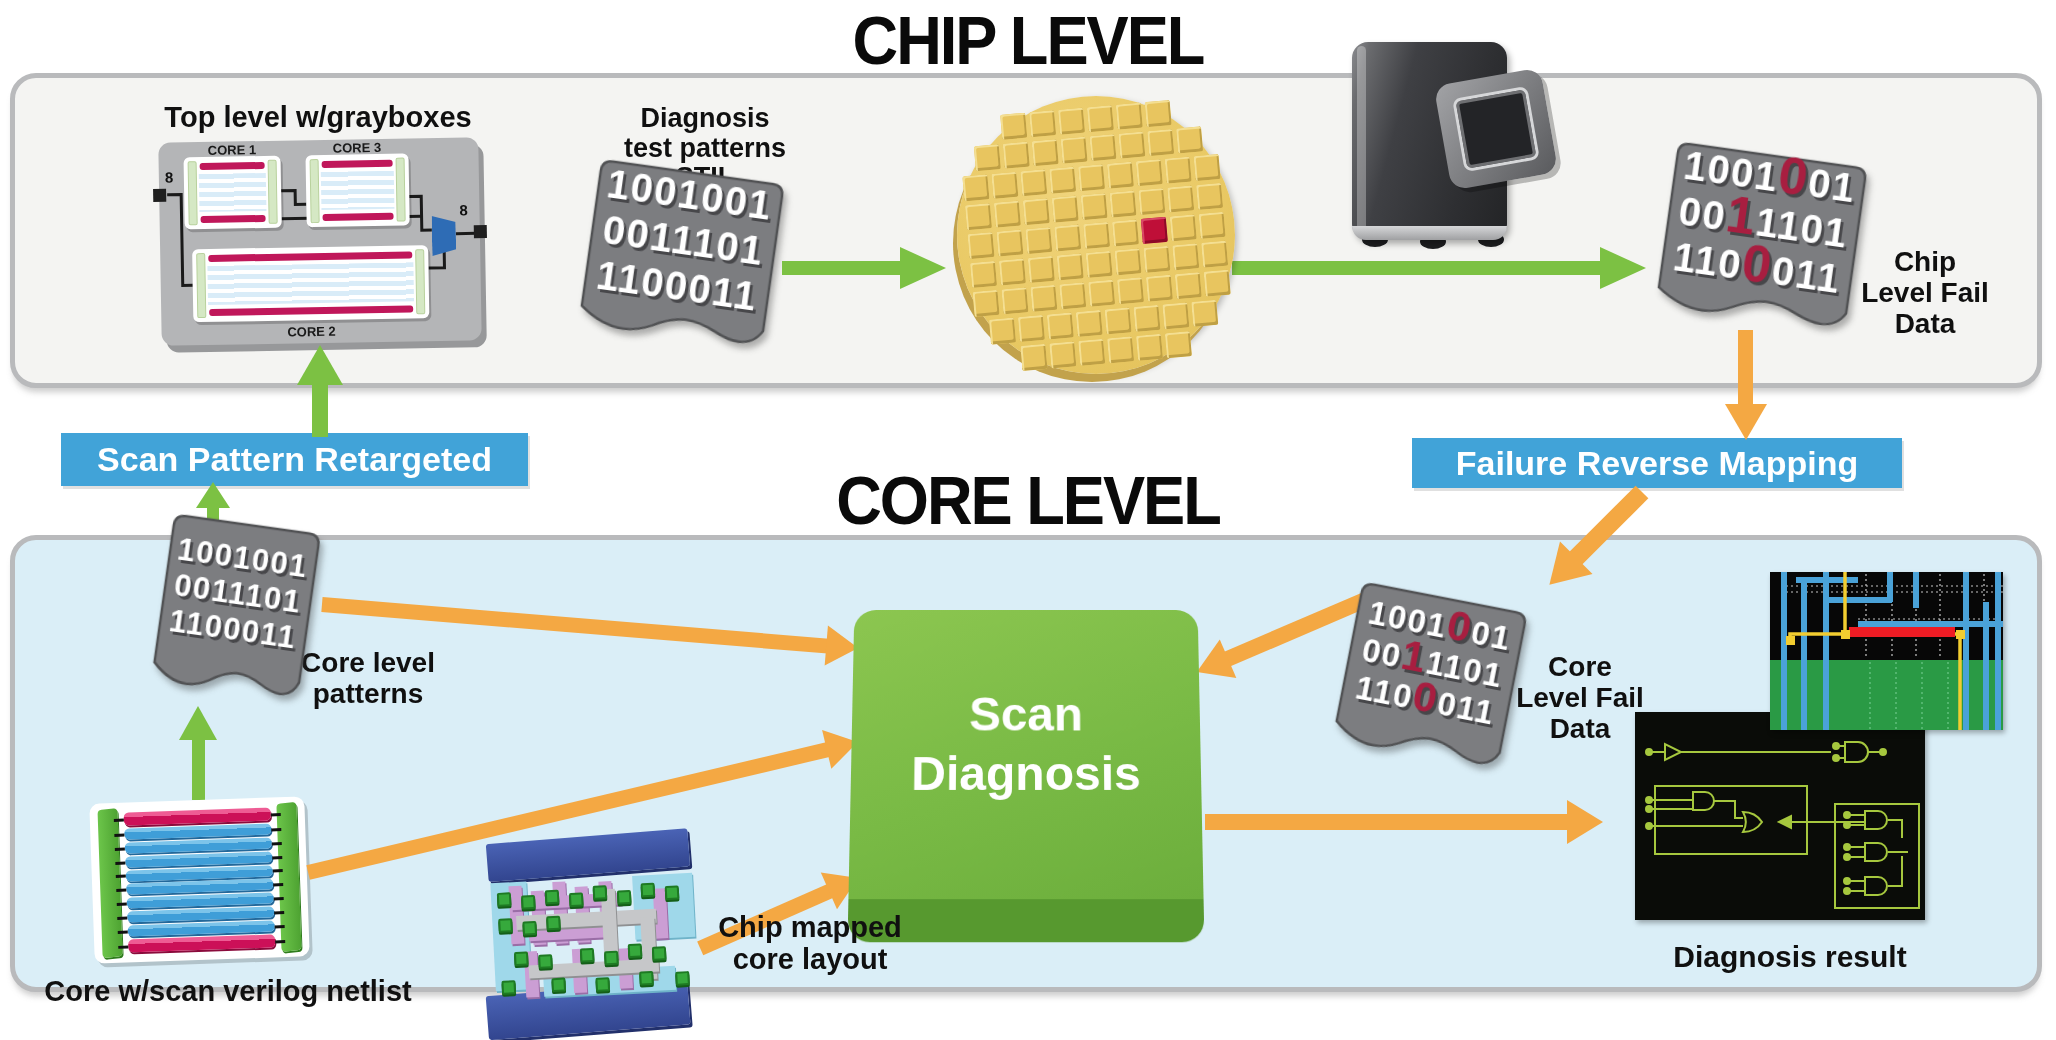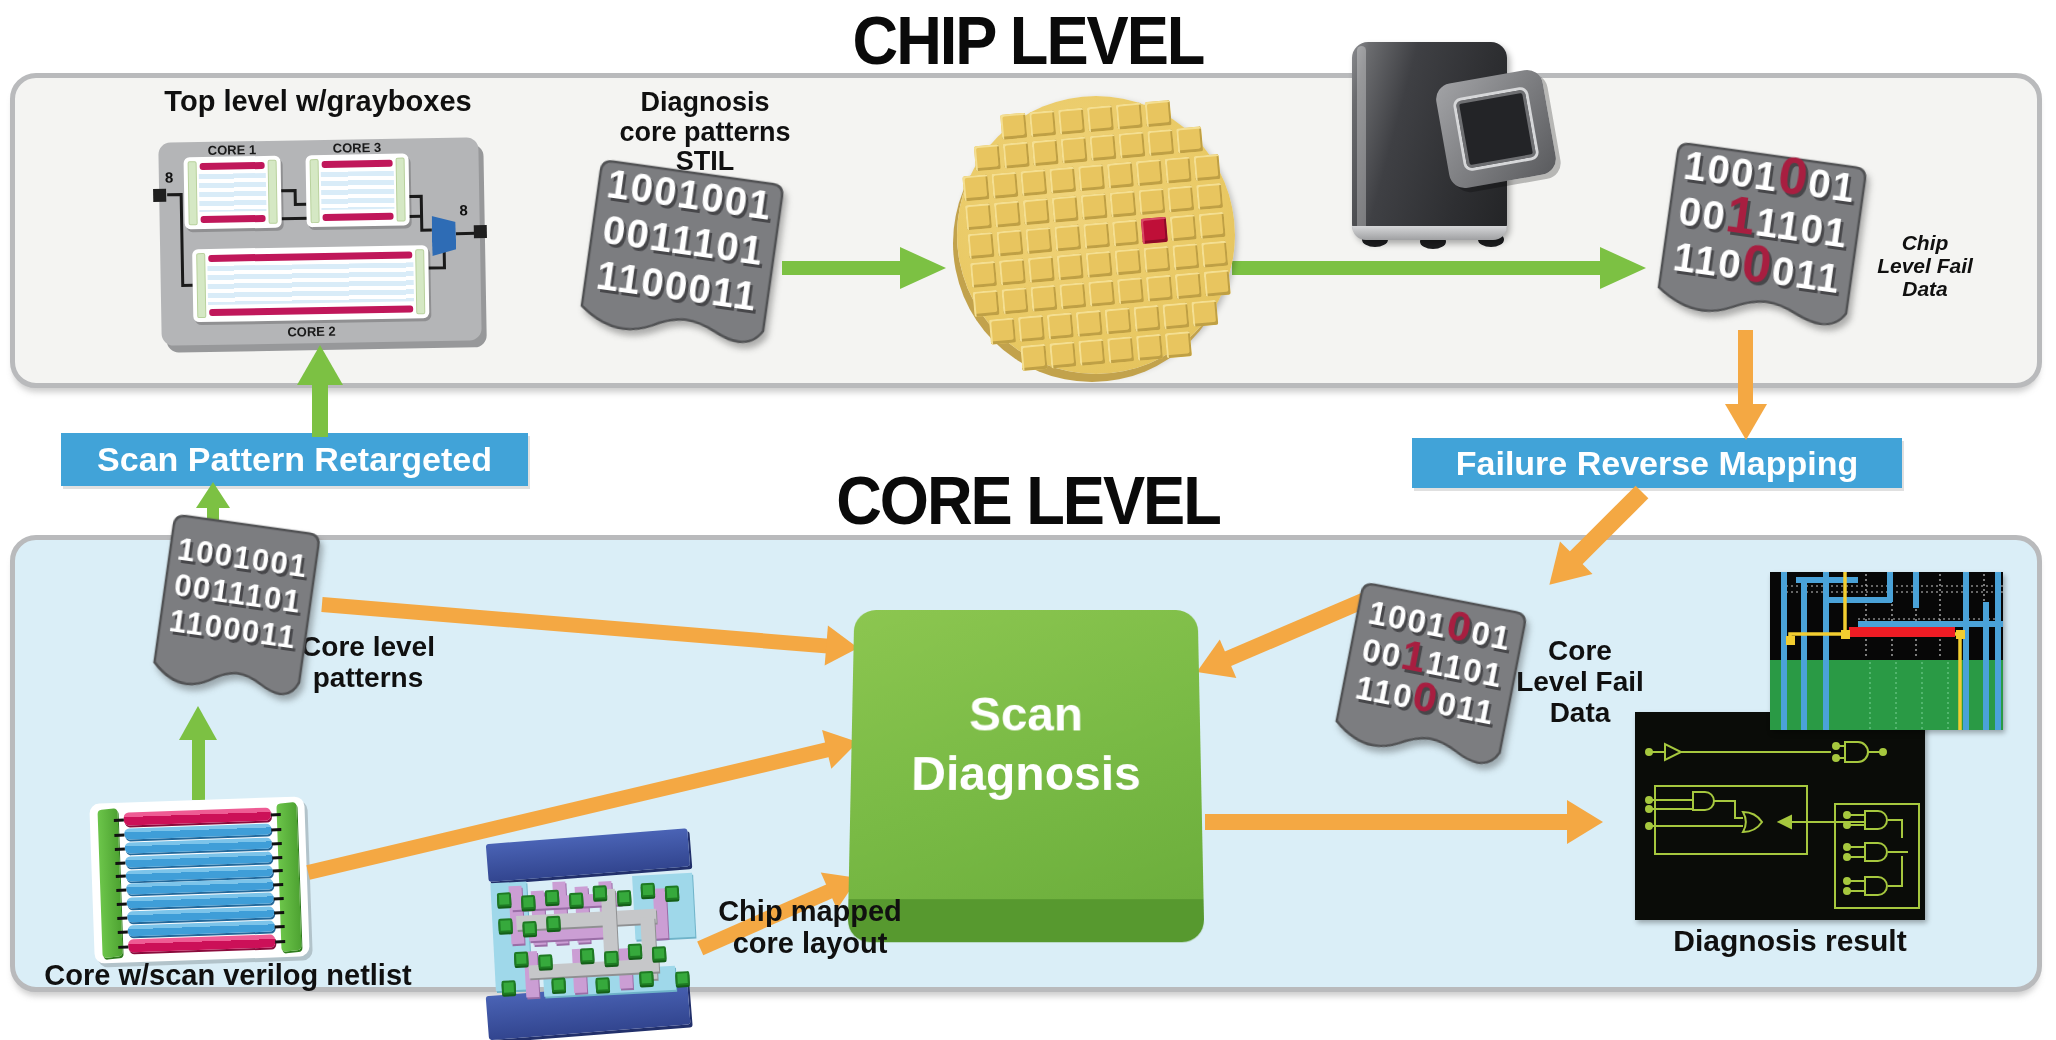--- a/index.html
+++ b/index.html
@@ -10,21 +10,21 @@
   
   .secbox{position:absolute;border:5px solid #b9babc;border-radius:26px;
           box-shadow:0 7px 6px -3px rgba(110,110,110,.35);}
   .chipbox{left:10px;top:73px;width:2032px;height:315px;background:#f4f4f2;}
   .corebox{left:10px;top:535px;width:2032px;height:457px;background:#daeef7;}
 
   
   .title{position:absolute;transform:translateX(-50%) scale(1.02,1.12);
          font-size:62px;font-weight:bold;letter-spacing:-2px;color:#0a0a0a;white-space:nowrap;}
   .lbl{position:absolute;transform:translateX(-50%);text-align:center;font-weight:bold;
-       color:#101010;line-height:1.1;white-space:nowrap;}
+       color:#101010;line-height:1.1;white-space:nowrap;margin-top:16px;}
   .banner{position:absolute;background:#41a3d8;color:#fff;font-weight:bold;font-size:34px;
           text-align:center;display:flex;align-items:center;justify-content:center;
           box-shadow:2px 3px 0 rgba(0,0,0,.12);}
 
   
   .arr{position:absolute;height:0;transform-origin:0 50%;--c:#f4a843;--t:15px;--hl:30px;--hw:36px;}
   .arr.g{--c:#7cc143;}
   .arr .s{position:absolute;left:0;top:calc(var(--t) / -2);height:var(--t);
           width:calc(100% - var(--hl) + 2px);background:var(--c);}
   .arr .h{position:absolute;right:calc(var(--hl) * -0);width:0;height:0;top:calc(var(--hw) / -2);
@@ -161,21 +161,21 @@
     </div>
     <div class="mux"></div>
     <span class="pin" style="left:-6px;top:46px;"></span>
     <span class="buslabel" style="left:6px;top:26px;">8</span>
     <span class="pin" style="left:314px;top:88px;"></span>
     <span class="buslabel" style="left:300px;top:64px;">8</span>
   </div>
 
   <div class="lbl" style="left:705px;top:88px;font-size:27px;">
     <div>Diagnosis</div>
-    <div>core patterns</div>
+    <div>test patterns</div>
     <div>STIL</div>
   </div>
   <div class="doc" style="left:583px;top:165px;width:197px;height:178px;transform:rotate(8deg);"><svg width="197" height="178" viewBox="0 0 197 178">
         <path d="M7,18 Q7,7 18,7 L179,7 Q190,7 190,18 L190,154 C181,170 165,172 142,161 C118,150 102,151 79,164 C57,175 33,174 7,154 Z" fill="#7c7d80" stroke="#515254" stroke-width="2.5"></path>
         <text x="101.5" y="46" text-anchor="middle" font-family="&quot;Liberation Sans&quot;,sans-serif" font-weight="bold" font-size="40" letter-spacing="1.5" fill="#47474a"><tspan>1</tspan><tspan>0</tspan><tspan>0</tspan><tspan>1</tspan><tspan>0</tspan><tspan>0</tspan><tspan>1</tspan></text>
         <text x="98.5" y="43" text-anchor="middle" font-family="&quot;Liberation Sans&quot;,sans-serif" font-weight="bold" font-size="40" letter-spacing="1.5" fill="#ffffff"><tspan>1</tspan><tspan>0</tspan><tspan>0</tspan><tspan>1</tspan><tspan>0</tspan><tspan>0</tspan><tspan>1</tspan></text>
         <text x="101.5" y="92" text-anchor="middle" font-family="&quot;Liberation Sans&quot;,sans-serif" font-weight="bold" font-size="40" letter-spacing="1.5" fill="#47474a"><tspan>0</tspan><tspan>0</tspan><tspan>1</tspan><tspan>1</tspan><tspan>1</tspan><tspan>0</tspan><tspan>1</tspan></text>
         <text x="98.5" y="89" text-anchor="middle" font-family="&quot;Liberation Sans&quot;,sans-serif" font-weight="bold" font-size="40" letter-spacing="1.5" fill="#ffffff"><tspan>0</tspan><tspan>0</tspan><tspan>1</tspan><tspan>1</tspan><tspan>1</tspan><tspan>0</tspan><tspan>1</tspan></text>
         <text x="101.5" y="138" text-anchor="middle" font-family="&quot;Liberation Sans&quot;,sans-serif" font-weight="bold" font-size="40" letter-spacing="1.5" fill="#47474a"><tspan>1</tspan><tspan>1</tspan><tspan>0</tspan><tspan>0</tspan><tspan>0</tspan><tspan>1</tspan><tspan>1</tspan></text>
         <text x="98.5" y="135" text-anchor="middle" font-family="&quot;Liberation Sans&quot;,sans-serif" font-weight="bold" font-size="40" letter-spacing="1.5" fill="#ffffff"><tspan>1</tspan><tspan>1</tspan><tspan>0</tspan><tspan>0</tspan><tspan>0</tspan><tspan>1</tspan><tspan>1</tspan></text>
@@ -296,21 +296,21 @@
 
   <div class="doc" style="left:1660px;top:148px;width:203px;height:177px;transform:rotate(8deg);"><svg width="203" height="177" viewBox="0 0 203 177">
         <path d="M7,18 Q7,7 18,7 L185,7 Q196,7 196,18 L196,153 C187,169 171,171 146,160 C122,149 106,150 81,163 C59,174 35,173 7,153 Z" fill="#7c7d80" stroke="#515254" stroke-width="2.5"></path>
         <text x="104.5" y="45.5" text-anchor="middle" font-family="&quot;Liberation Sans&quot;,sans-serif" font-weight="bold" font-size="40" letter-spacing="1.5" fill="#47474a"><tspan>1</tspan><tspan>0</tspan><tspan>0</tspan><tspan>1</tspan><tspan font-size="52">0</tspan><tspan>0</tspan><tspan>1</tspan></text>
         <text x="101.5" y="42.5" text-anchor="middle" font-family="&quot;Liberation Sans&quot;,sans-serif" font-weight="bold" font-size="40" letter-spacing="1.5" fill="#ffffff"><tspan>1</tspan><tspan>0</tspan><tspan>0</tspan><tspan>1</tspan><tspan font-size="52" fill="#a81e40">0</tspan><tspan>0</tspan><tspan>1</tspan></text>
         <text x="104.5" y="91.5" text-anchor="middle" font-family="&quot;Liberation Sans&quot;,sans-serif" font-weight="bold" font-size="40" letter-spacing="1.5" fill="#47474a"><tspan>0</tspan><tspan>0</tspan><tspan font-size="52">1</tspan><tspan>1</tspan><tspan>1</tspan><tspan>0</tspan><tspan>1</tspan></text>
         <text x="101.5" y="88.5" text-anchor="middle" font-family="&quot;Liberation Sans&quot;,sans-serif" font-weight="bold" font-size="40" letter-spacing="1.5" fill="#ffffff"><tspan>0</tspan><tspan>0</tspan><tspan font-size="52" fill="#a81e40">1</tspan><tspan>1</tspan><tspan>1</tspan><tspan>0</tspan><tspan>1</tspan></text>
         <text x="104.5" y="137.5" text-anchor="middle" font-family="&quot;Liberation Sans&quot;,sans-serif" font-weight="bold" font-size="40" letter-spacing="1.5" fill="#47474a"><tspan>1</tspan><tspan>1</tspan><tspan>0</tspan><tspan font-size="52">0</tspan><tspan>0</tspan><tspan>1</tspan><tspan>1</tspan></text>
         <text x="101.5" y="134.5" text-anchor="middle" font-family="&quot;Liberation Sans&quot;,sans-serif" font-weight="bold" font-size="40" letter-spacing="1.5" fill="#ffffff"><tspan>1</tspan><tspan>1</tspan><tspan>0</tspan><tspan font-size="52" fill="#a81e40">0</tspan><tspan>0</tspan><tspan>1</tspan><tspan>1</tspan></text>
       </svg></div>
-  <div class="lbl" style="left:1925px;top:231px;font-size:21px;font-style:italic;">
+  <div class="lbl" style="left:1925px;top:231px;font-size:28px;">
     <div>Chip</div>
     <div>Level Fail</div>
     <div>Data</div>
   </div>
 
   <div class="banner" style="left:61px;top:433px;width:467px;height:53px;">Scan Pattern Retargeted</div>
   <div class="banner" style="left:1412px;top:438px;width:490px;height:50px;">Failure Reverse Mapping</div>
 
   <div class="arr" style="left:1746px;top:330px;width:110px;--t:15px;--hw:42px;--hl:36px;transform:rotate(90deg);">
       <i class="s"></i>

